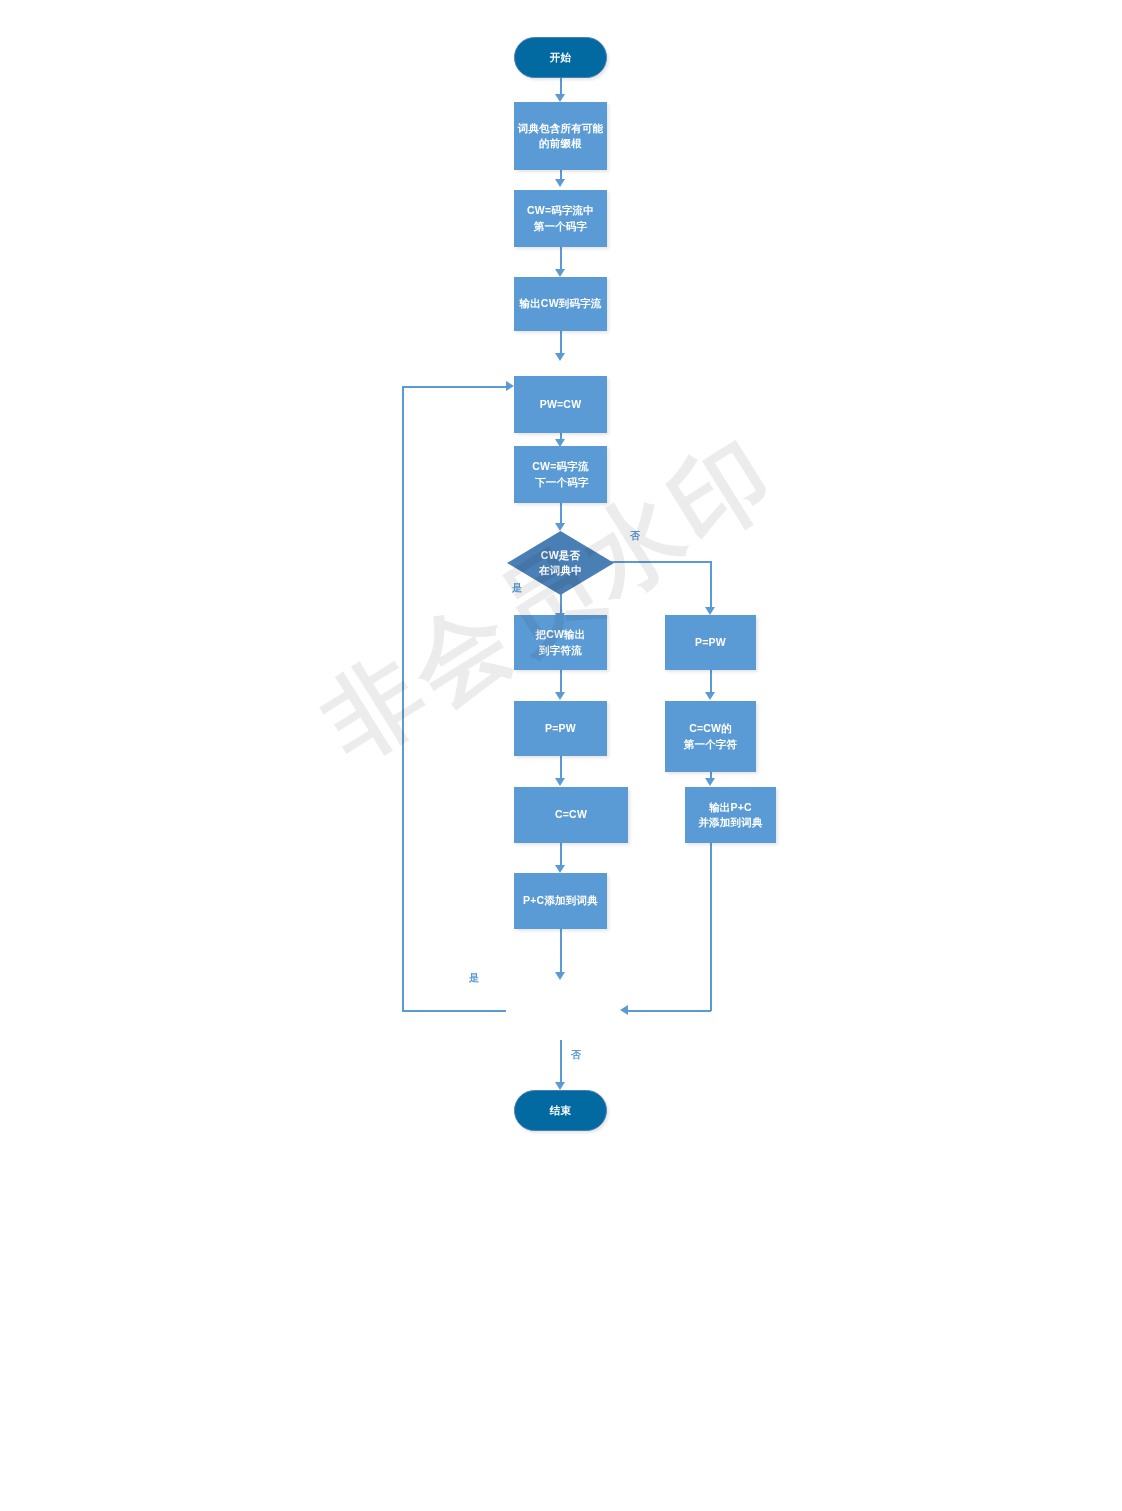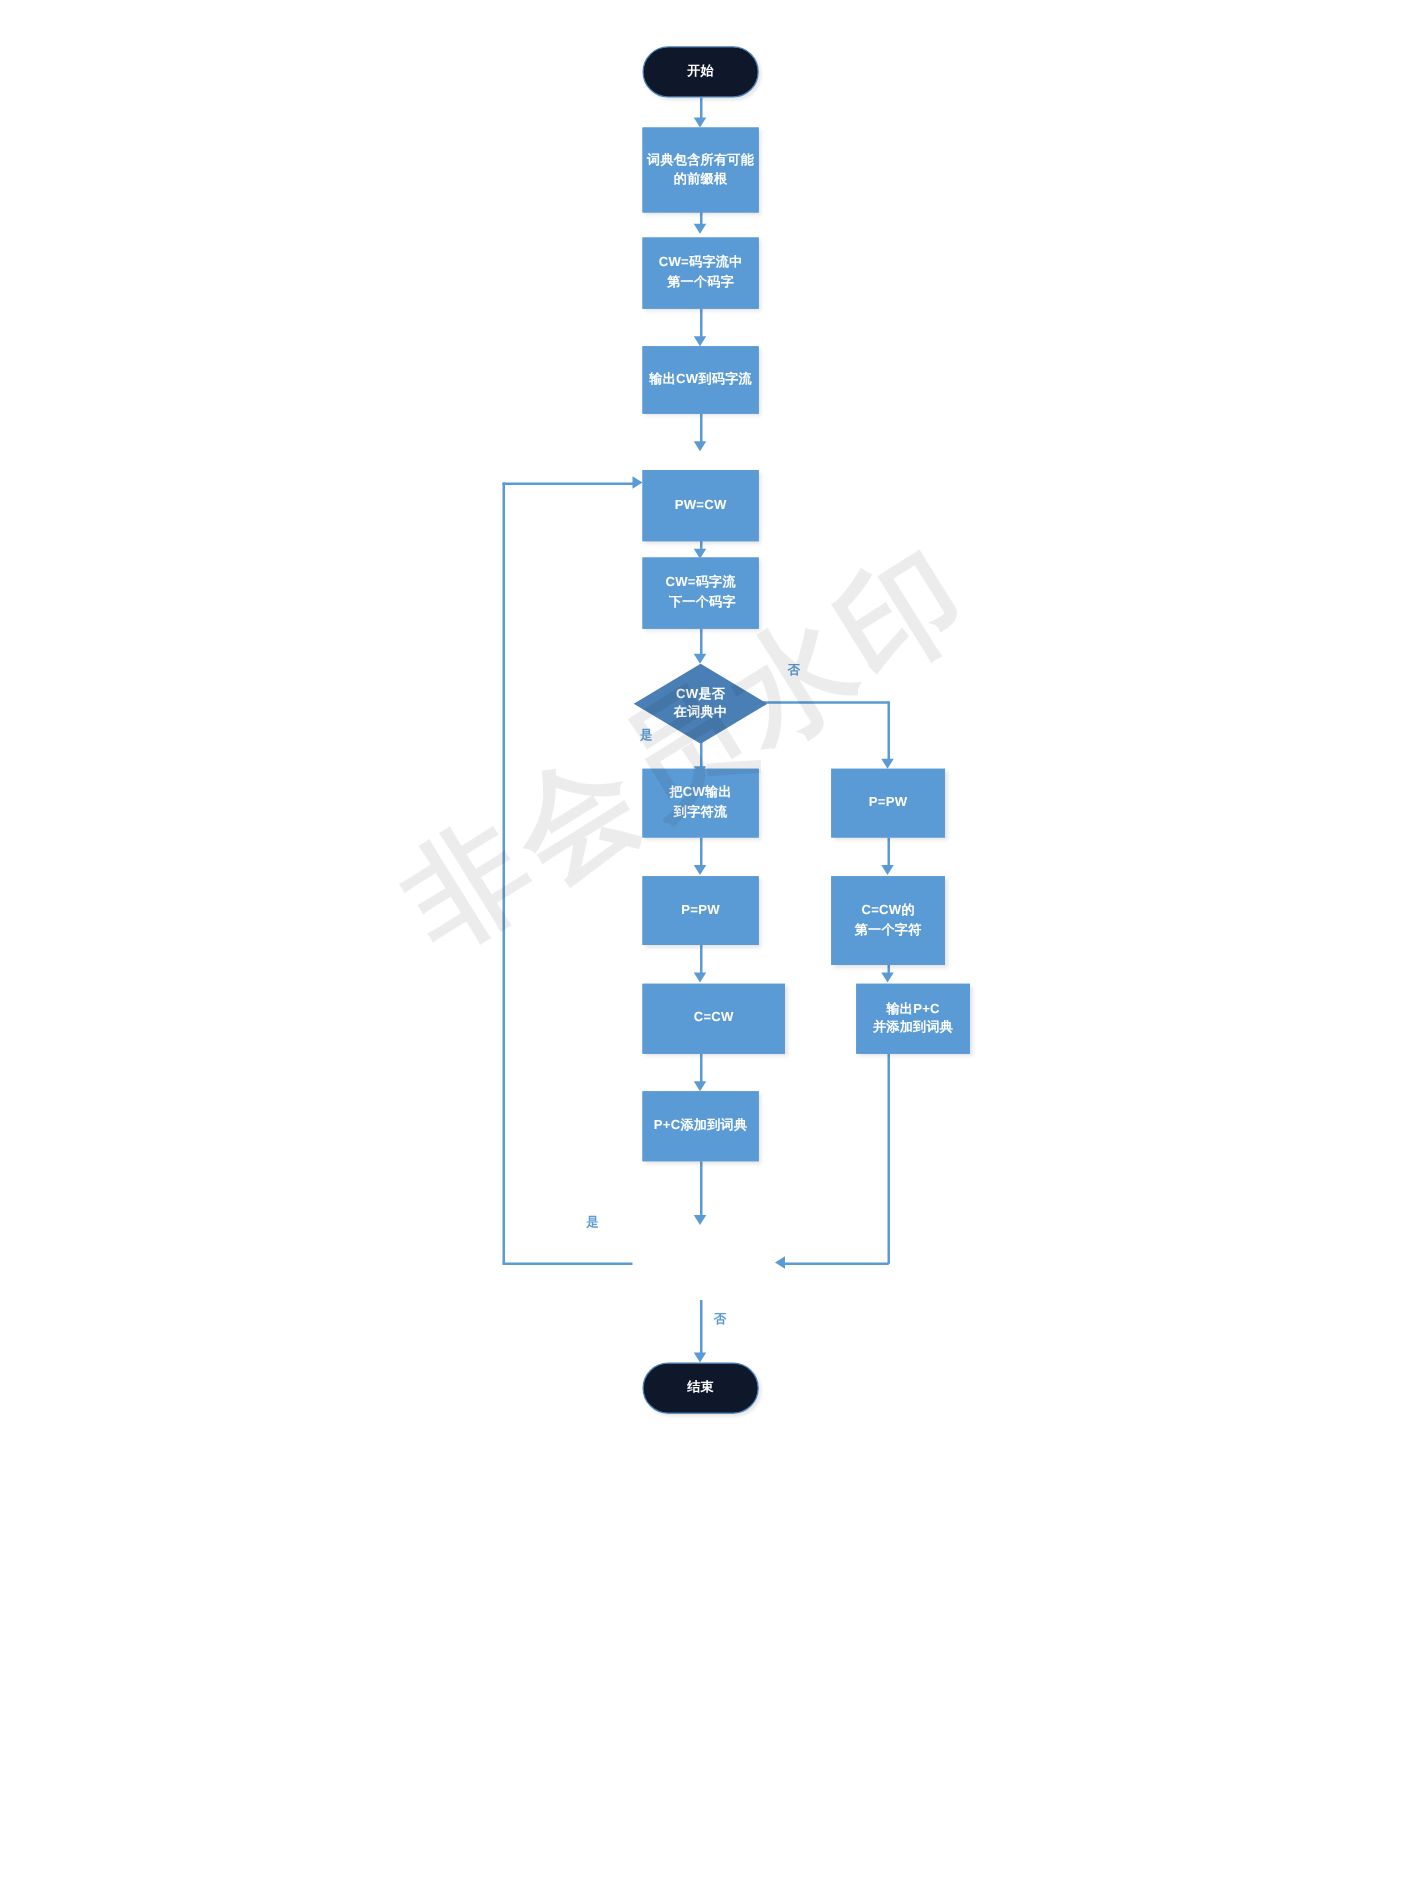--- a/index.html
+++ b/index.html
@@ -57,21 +57,21 @@
     white-space: pre-line;
     position: relative;
     z-index: 3;
   }
   .node.process {
     background: #5b9bd5;
     border: 1px solid #5b9bd5;
     box-shadow: 2px 2px 3px rgba(0,0,0,0.10);
   }
   .node.terminal {
-    background: #0f172a;
+    background: #0369a1;
     border: 1px solid #4a7fb5;
     border-radius: 28px;
     box-shadow: 2px 2px 3px rgba(0,0,0,0.10);
   }
   .node.decision {
     background: transparent;
     border: none;
     box-shadow: none;
   }
   .node.decision .diamond-bg {

